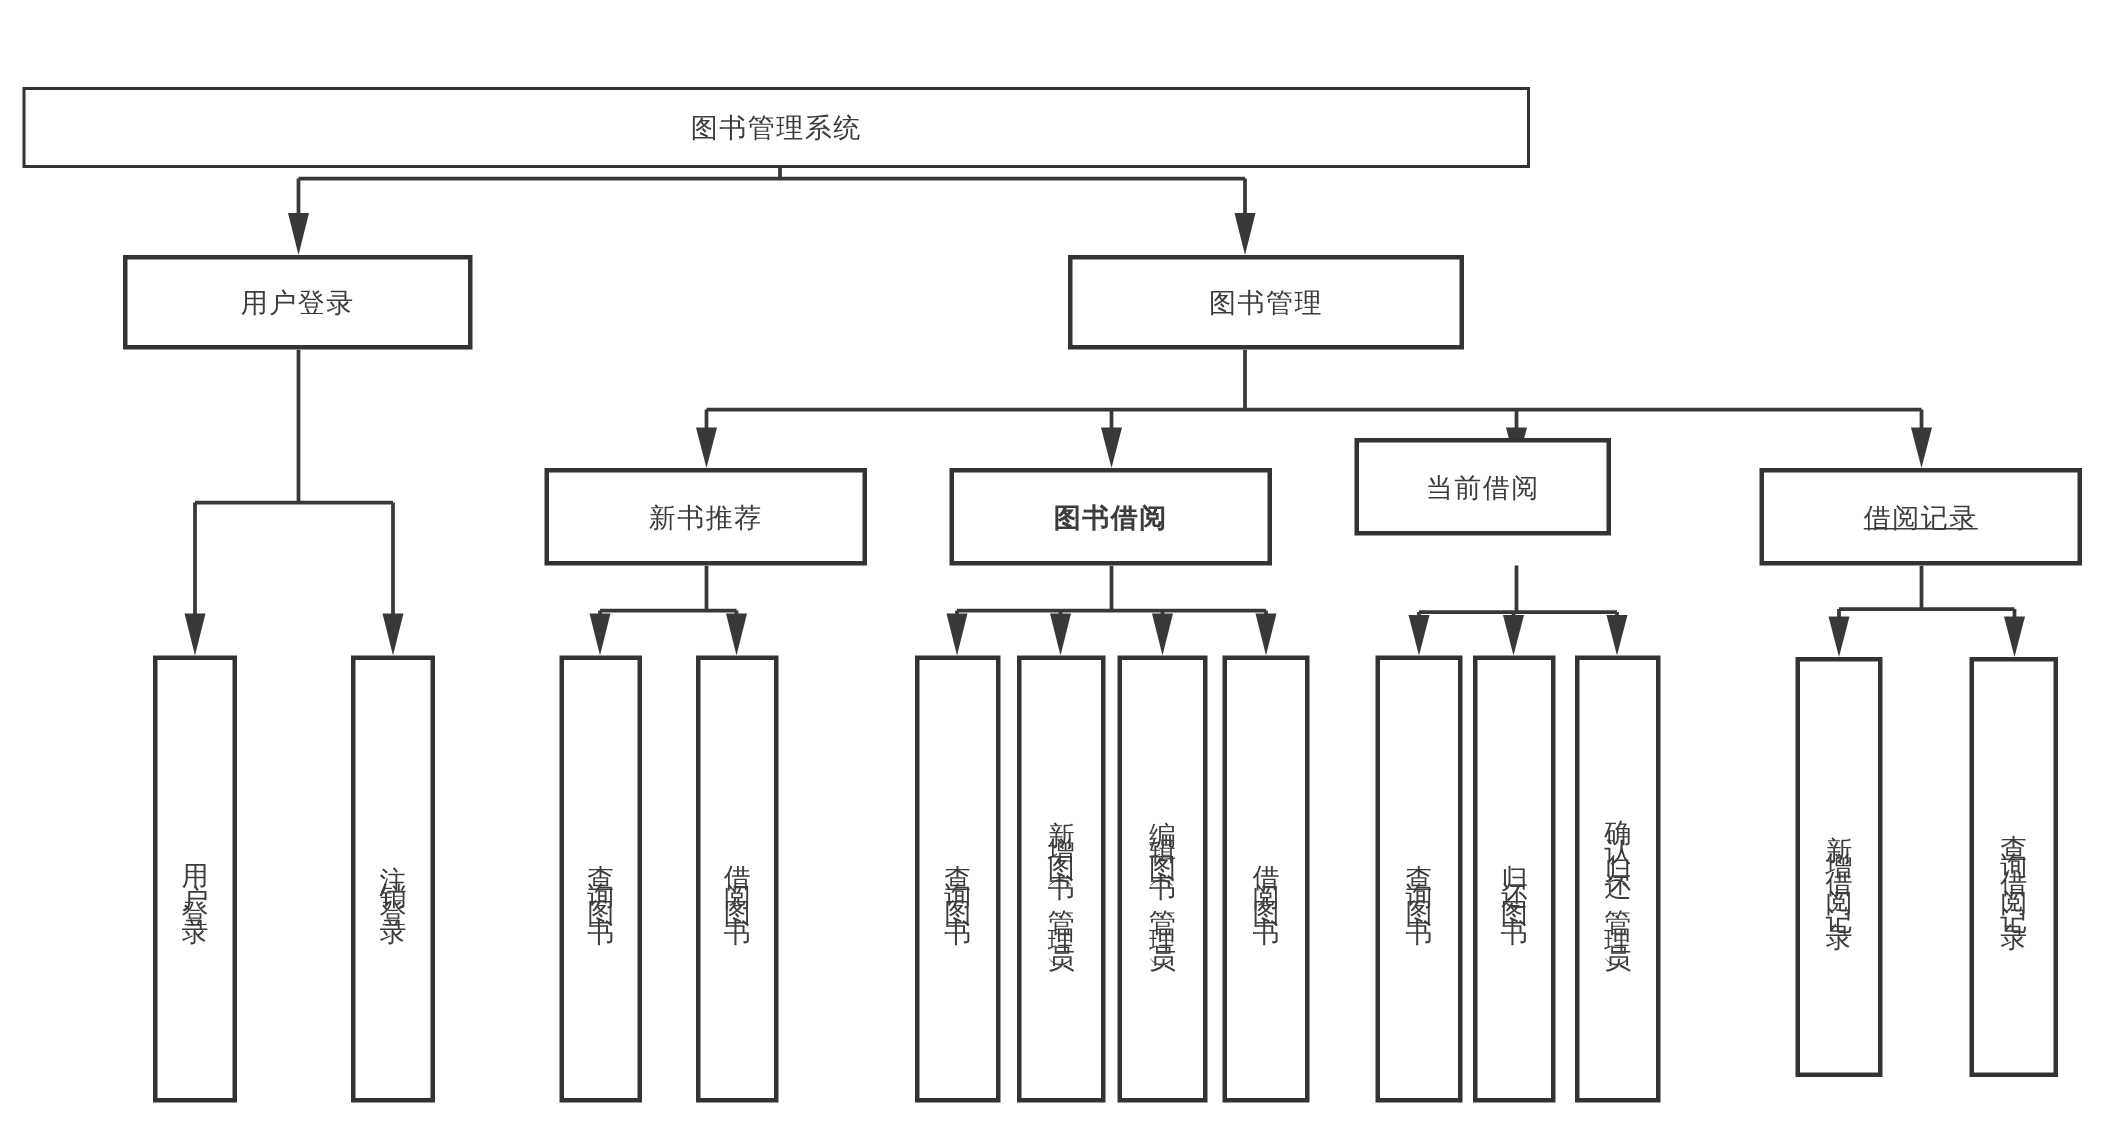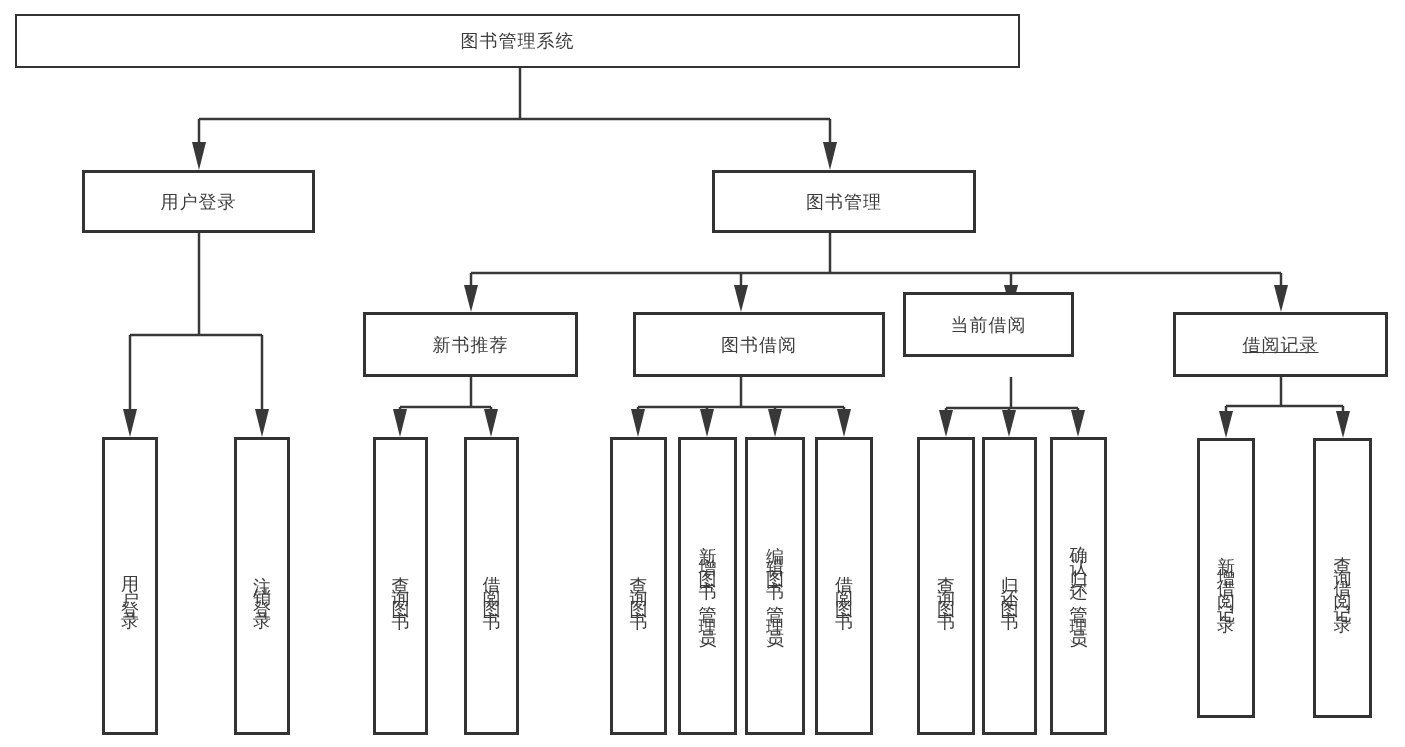--- a/index.html
+++ b/index.html
@@ -28,20 +28,21 @@
     color: #3c3c3c;
     z-index: 1;
     display: flex;
     align-items: center;
     justify-content: center;
   }
   .root {
     border: 2px solid #333333;
     font-size: 18px;
     letter-spacing: 1px;
+    margin-top: 44px;
   }
   .hbox {
     border: 3px solid #333333;
     font-size: 18px;
     letter-spacing: 1px;
   }
   .vbox {
     border: 3px solid #333333;
     font-size: 18px;
     writing-mode: vertical-lr;
@@ -141,21 +142,21 @@
   <div class="node hbox" style="left:82px; top:170px; width:233px; height:63px;">
     <span>用户登录</span>
   </div>
   <div class="node hbox" style="left:712px; top:170px; width:264px; height:63px;">
     <span>图书管理</span>
   </div>
 
   <div class="node hbox" style="left:363px; top:312px; width:215px; height:65px;">
     <span>新书推荐</span>
   </div>
-  <div class="node hbox" style="left:633px; top:312px; width:252px; height:65px;">
+  <div class="node hbox" style="left:633px; top:312px; width:215px; height:65px;font-weight:bold;">
     <span>图书借阅</span>
   </div>
   <div class="node hbox" style="left:903px; top:292px; width:171px; height:65px;justify-content:center;">
     <span>当前借阅</span>
   </div>
   <div class="node hbox" style="left:1173px; top:312px; width:215px; height:65px;text-decoration:underline;">
     <span>借阅记录</span>
   </div>
 
   <div class="node vbox" style="left:102px; top:437px; width:56px; height:298px;">

